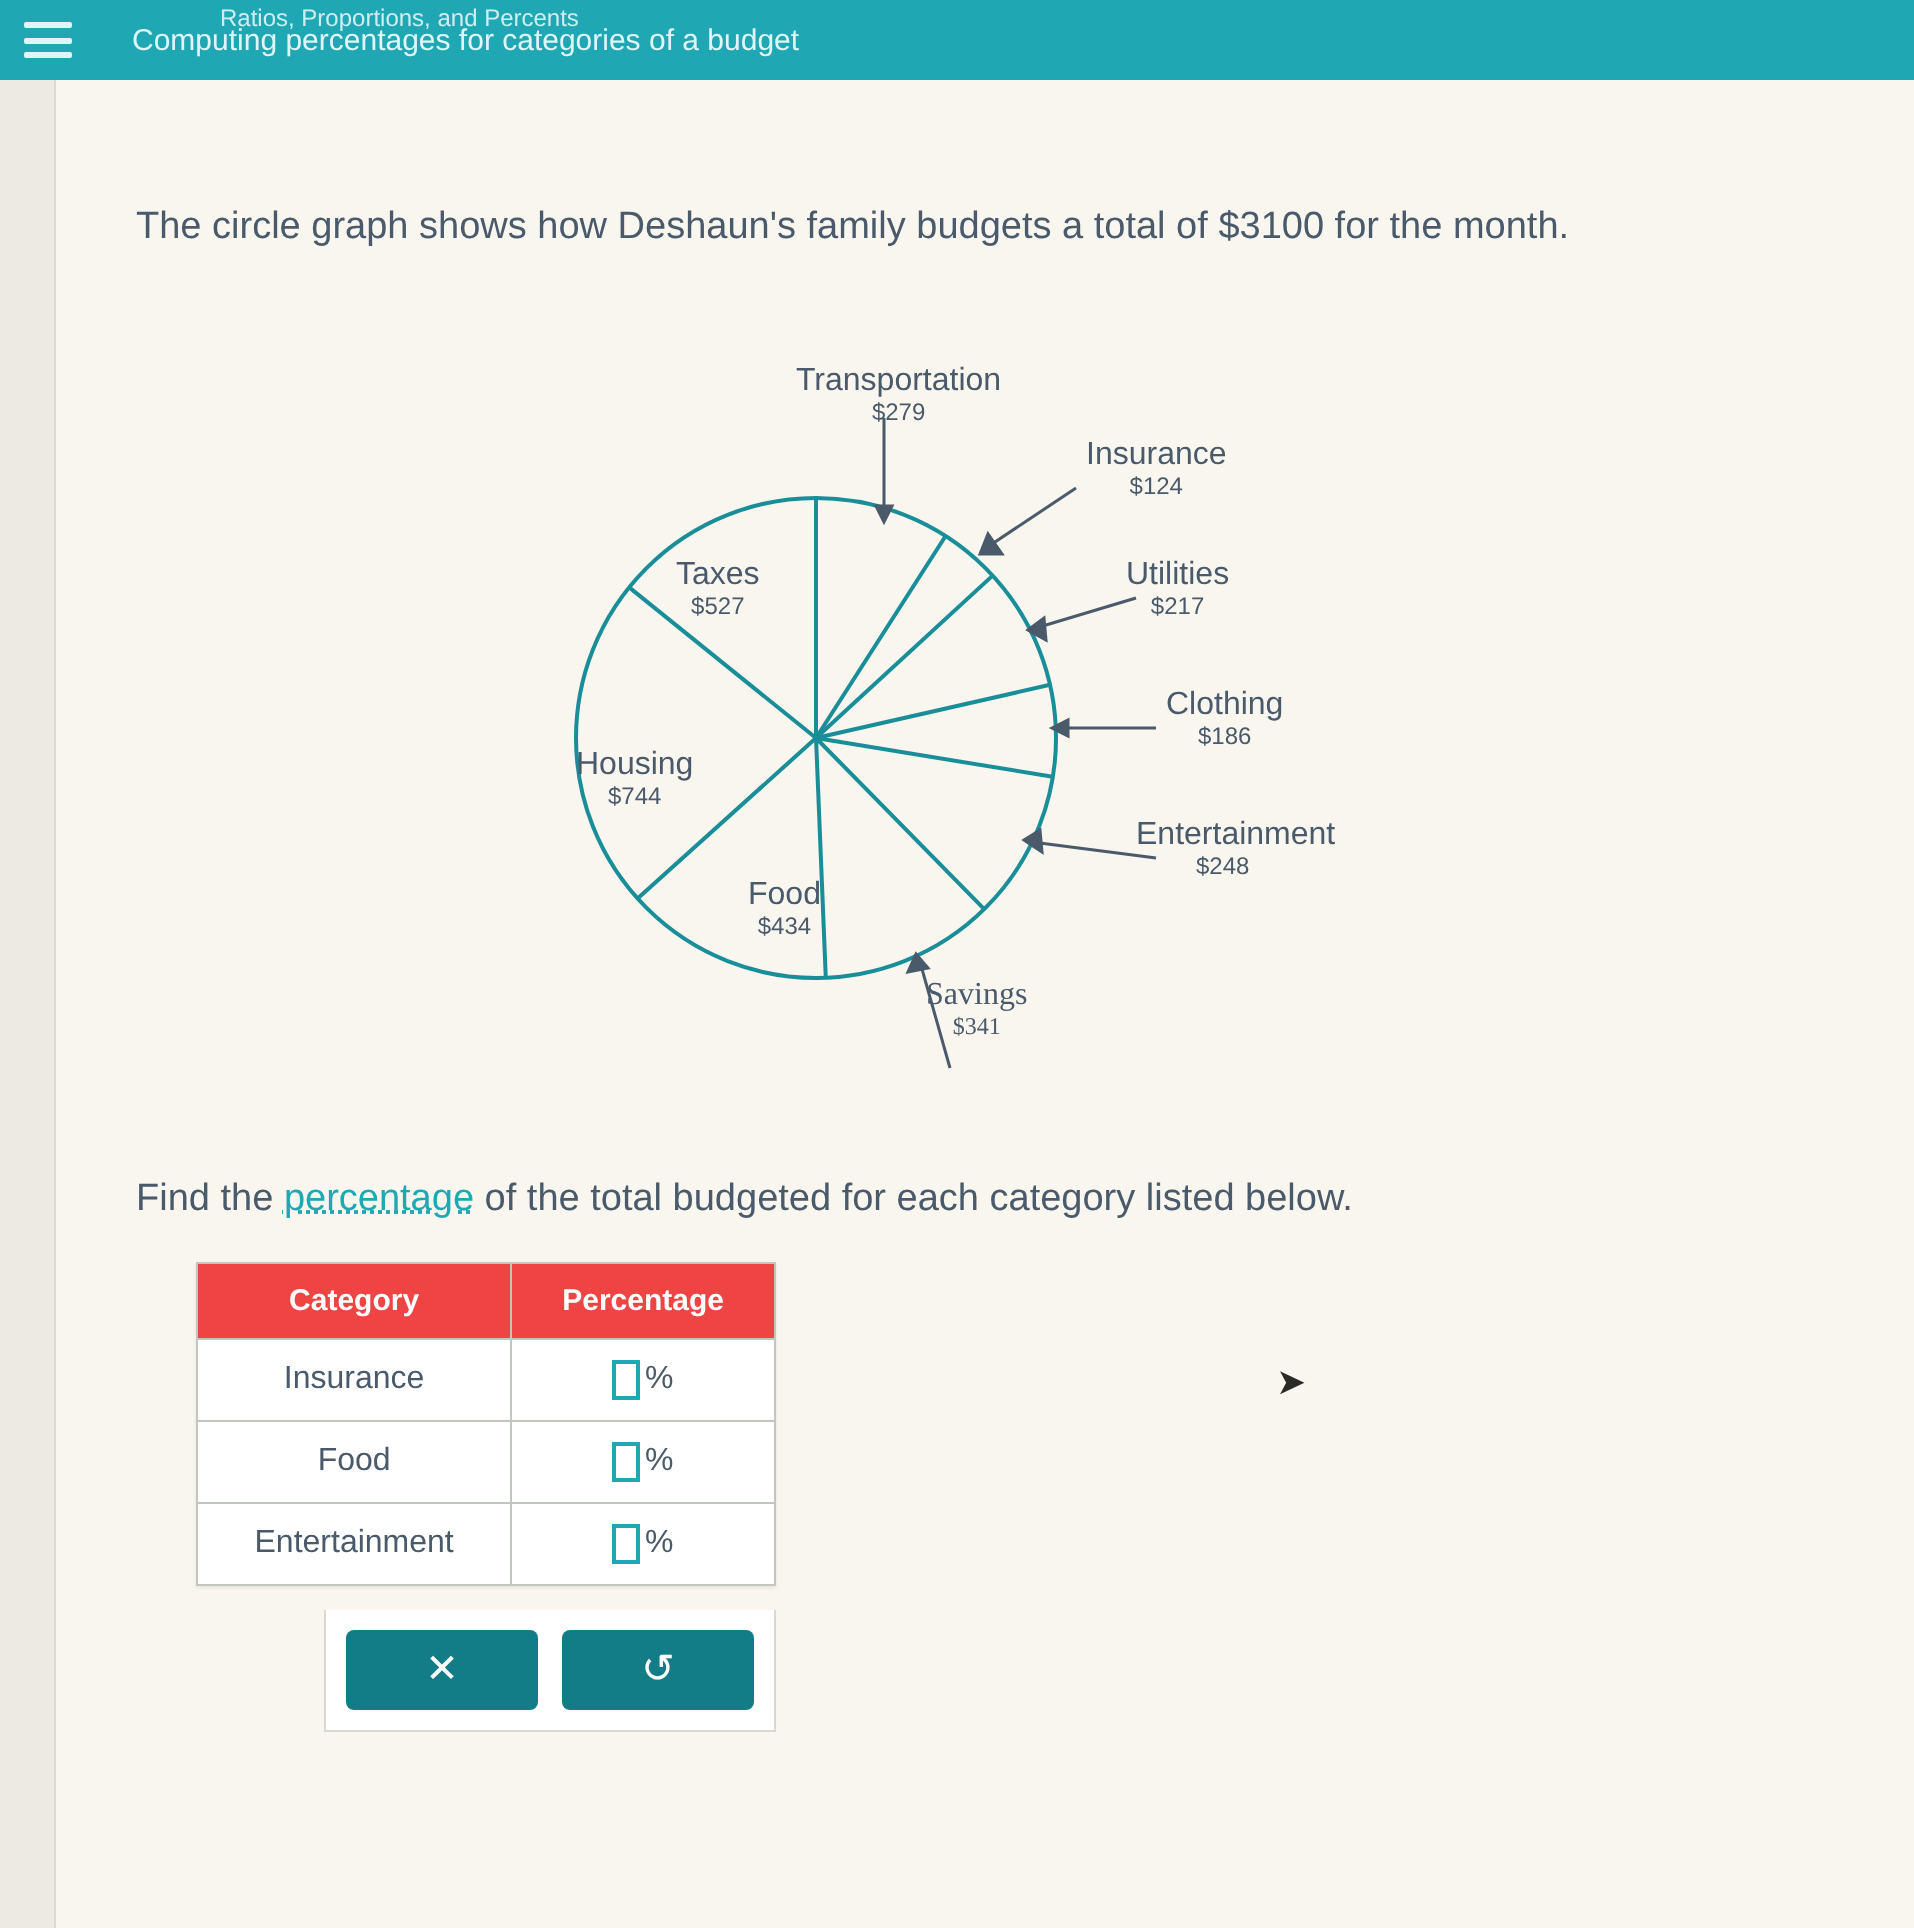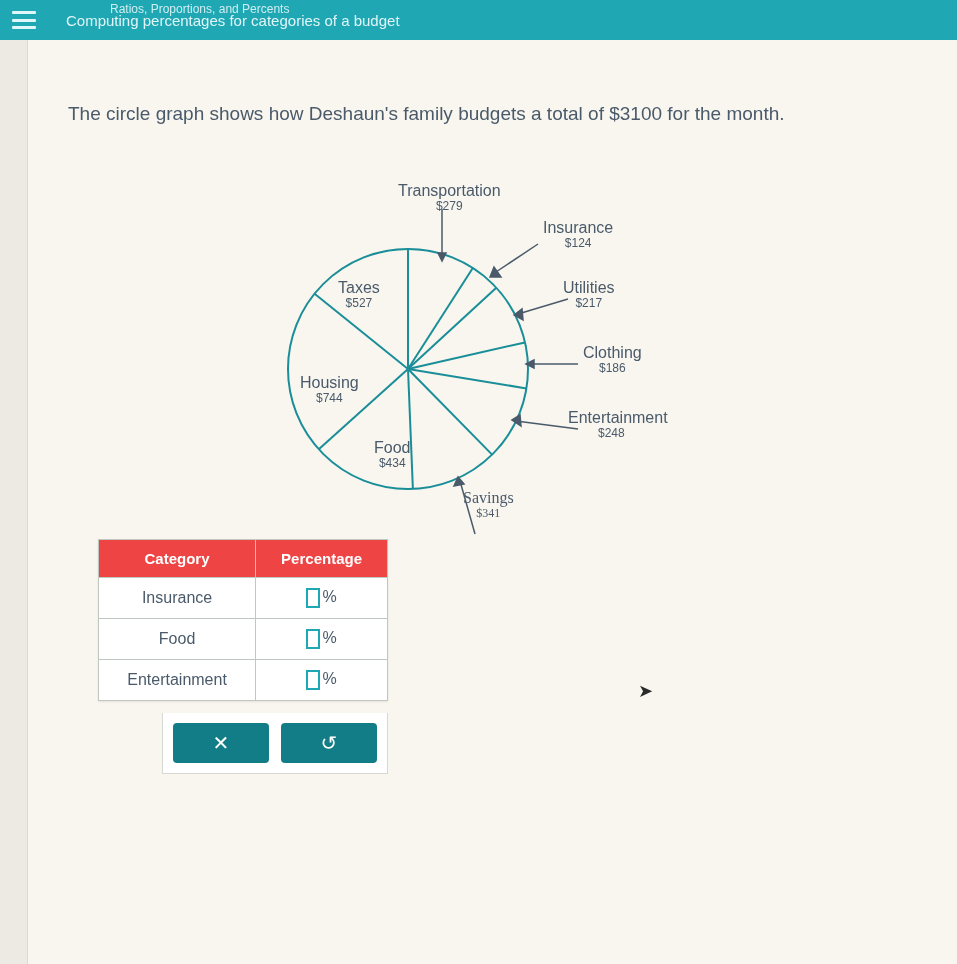--- a/index.html
+++ b/index.html
@@ -221,30 +221,33 @@
       <span class="amt" style="text-align:left; margin-left:30px;">$248</span>
     </div>
     <div class="pie-label" style="left:275px; top:330px;font-family:Liberation Serif, serif;">
       <span>Savings</span>
       <span class="amt">$341</span>
     </div>
     <div class="pie-label" style="left:186px; top:280px; text-align:center;">
       <span>Food</span>
       <span class="amt">$434</span>
     </div>
-    <div class="pie-label" style="left:112px; top:215px; text-align:center;">
+    <div class="pie-label" style="left:100px; top:215px; text-align:center;">
       <span>Housing</span>
       <span class="amt">$744</span>
     </div>
     <div class="pie-label" style="left:150px; top:120px; text-align:center;">
       <span>Taxes</span>
       <span class="amt">$527</span>
     </div>
   </div>
 
+  <p class="instruction">
+    <span>Find the </span><span class="link-word">percentage</span><span> of the total budgeted for each category listed below.</span>
+  </p>
 
   <div class="answer-panel">
     <table class="answer">
       <thead>
         <tr>
           <th>Category</th>
           <th>Percentage</th>
         </tr>
       </thead>
       <tbody>

